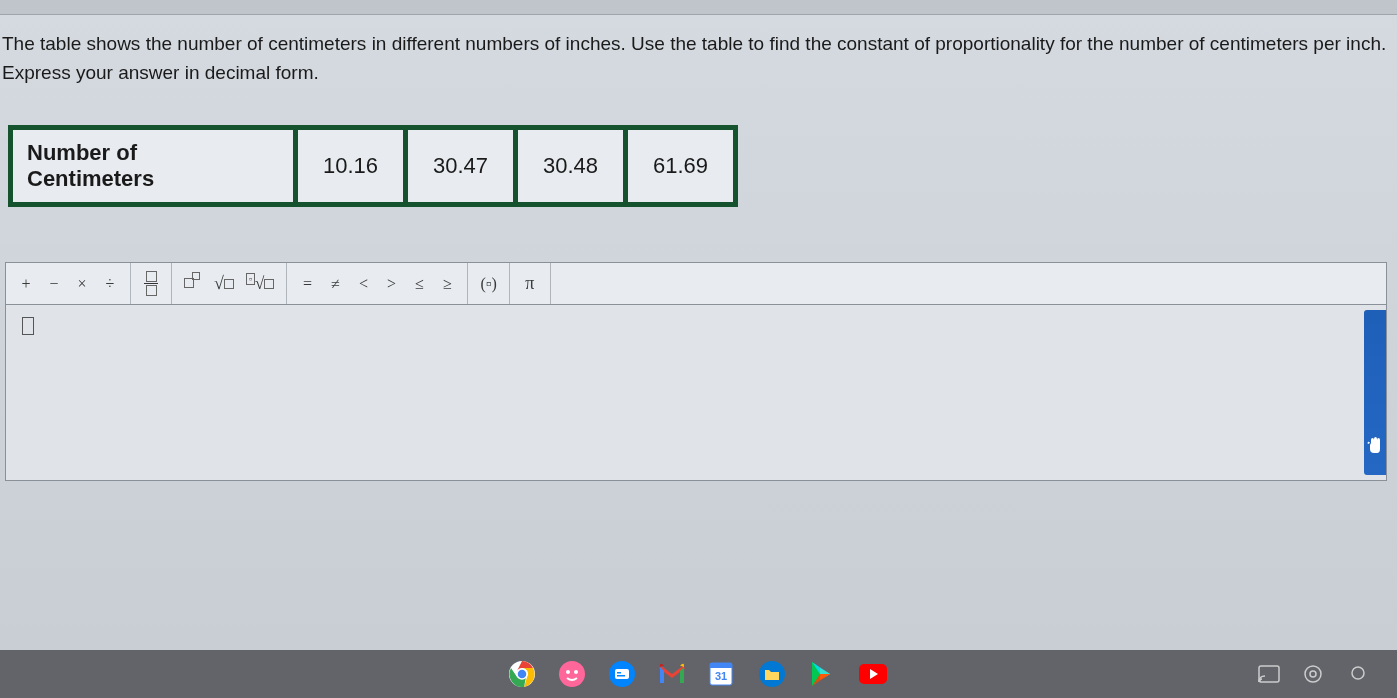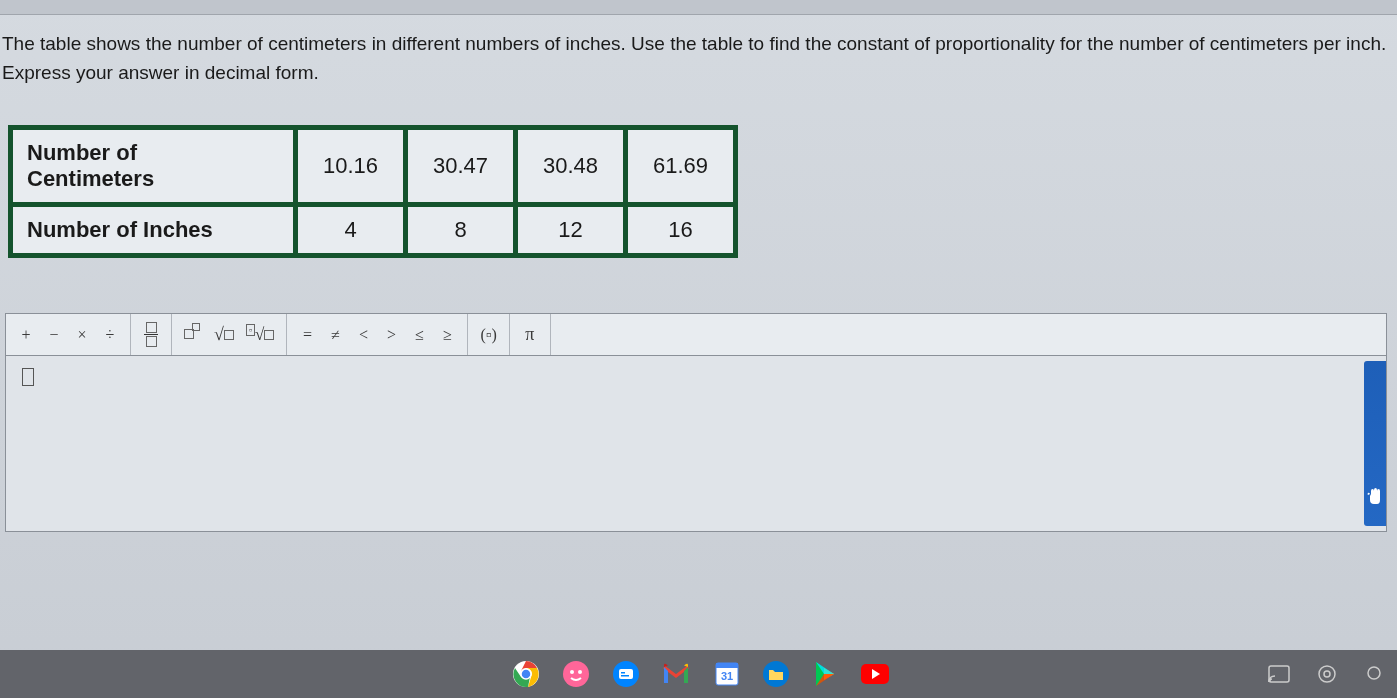--- a/index.html
+++ b/index.html
@@ -147,21 +147,21 @@
       right: 15px;
       display: flex;
       align-items: center;
       gap: 14px;
     }
     .tb-icon {
       width: 32px;
       height: 32px;
       display: flex;
       align-items: center;
-      justify-content: flex-end;
+      justify-content: flex-start;
       cursor: pointer;
     }
     .sqrt-box {
       display: inline-block;
       border: 1px solid #666;
       width: 10px;
       height: 10px;
       vertical-align: baseline;
     }
     .super-box {
@@ -193,27 +193,20 @@
   <p class="question-text">The table shows the number of centimeters in different numbers of inches. Use the table to find the constant of proportionality for the number of centimeters per inch. Express your answer in decimal form.</p>
 
   <table class="data-table">
     <tbody>
         <tr>
       <th>Number of Centimeters</th>
       <td>10.16</td>
       <td>30.47</td>
       <td>30.48</td>
       <td>61.69</td>
-    </tr>
-    <tr>
-      <th>Number of Inches</th>
-      <td>4</td>
-      <td>8</td>
-      <td>12</td>
-      <td>16</td>
     </tr>
   </tbody>
     </table>
 
   <div class="editor-container">
     <div class="toolbar">
       <div class="tool-group">
         <div class="tool-btn">+</div>
         <div class="tool-btn">−</div>
         <div class="tool-btn">×</div>

